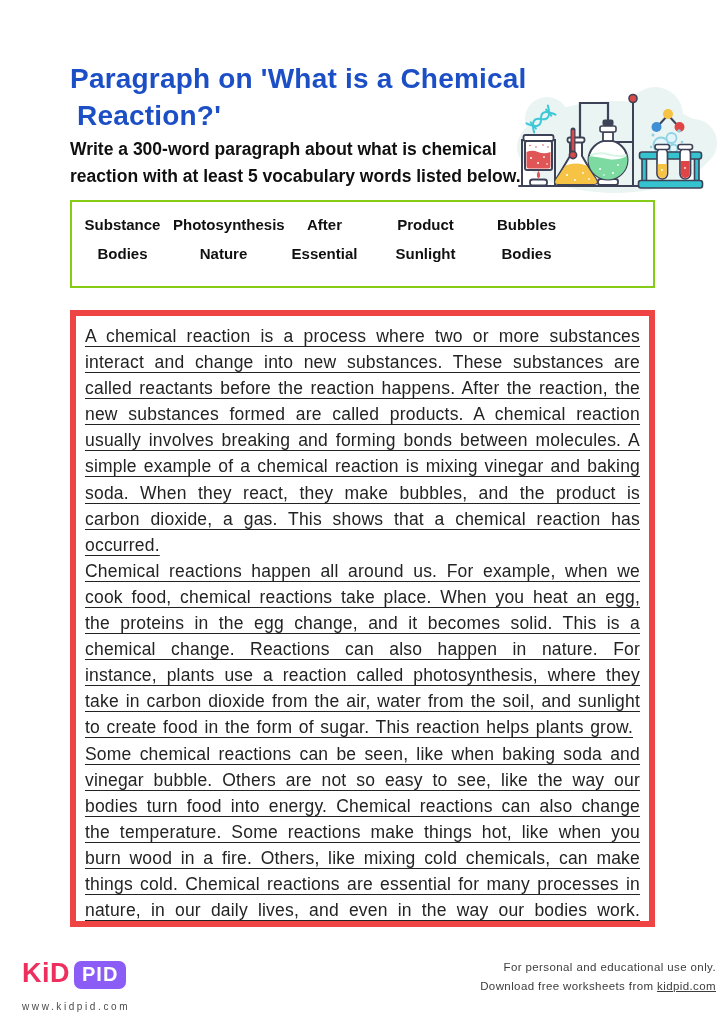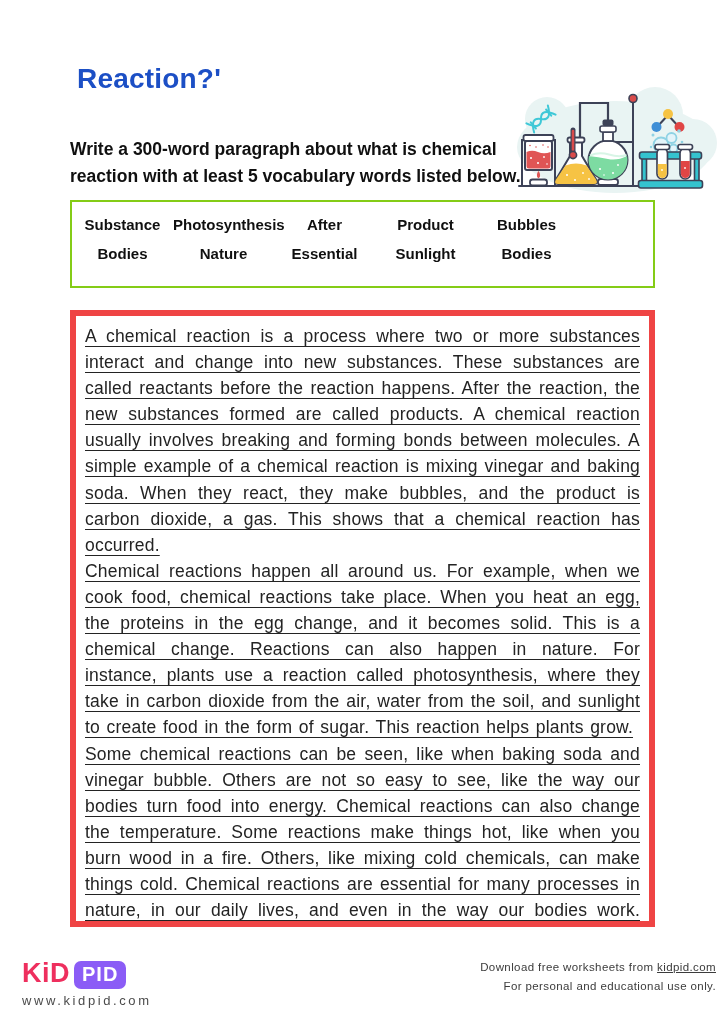--- a/index.html
+++ b/index.html
@@ -48,34 +48,35 @@
   }
 
   
   .footer-logo { position:absolute; left:22px; top:958px; }
   .logo-row { display:flex; align-items:flex-end; gap:4px; }
   .logo-kid { color:#ee2f5e; font-size:27px; font-weight:800; letter-spacing:.5px; }
   .logo-pid {
     background:#8b5cf6; color:#ffffff; font-size:20px; font-weight:800;
     padding:2px 8px 3px; border-radius:7px; letter-spacing:1px;
   }
-  .logo-site { margin-top:4px; font-size:13px; letter-spacing:2.6px; color:#4b4b4b; font-weight:500; }
+  .logo-site { margin-top:12px; font-size:10px; letter-spacing:2.6px; color:#4b4b4b; font-weight:500; }
 
   .footer-note {
     position:absolute; right:8px; top:958px; text-align:right;
     color:#3c3c3c; font-size:11.5px; line-height:19px; letter-spacing:.4px;
   }
   .footer-link { text-decoration:underline; cursor:pointer; }
 </style>
 </head>
 <body>
 
 <div class="page">
 
   <h1 class="title">
+    <span class="t1">Paragraph on 'What is a Chemical</span>
     <span class="t2">Reaction?'</span>
   </h1>
 
   <p class="instruction">
     <span>Write a 300-word paragraph about what is chemical</span>
     <span>reaction with at least 5 vocabulary words listed below.</span>
   </p>
 
   <svg class="illustration" viewBox="0 0 214 115" xmlns="http://www.w3.org/2000/svg">
     <g fill="#e9f4f3">
@@ -201,17 +202,17 @@
 
   <div class="footer-logo">
     <div class="logo-row">
       <span class="logo-kid">KiD</span>
       <span class="logo-pid">PID</span>
     </div>
     <div class="logo-site">www.kidpid.com</div>
   </div>
 
   <div class="footer-note">
+    <div>For personal and educational use only.</div>
     <div><span>Download free worksheets from </span><span class="footer-link">kidpid.com</span></div>
-    <div>For personal and educational use only.</div>
   </div>
 
 </div>
 
 </body></html>

